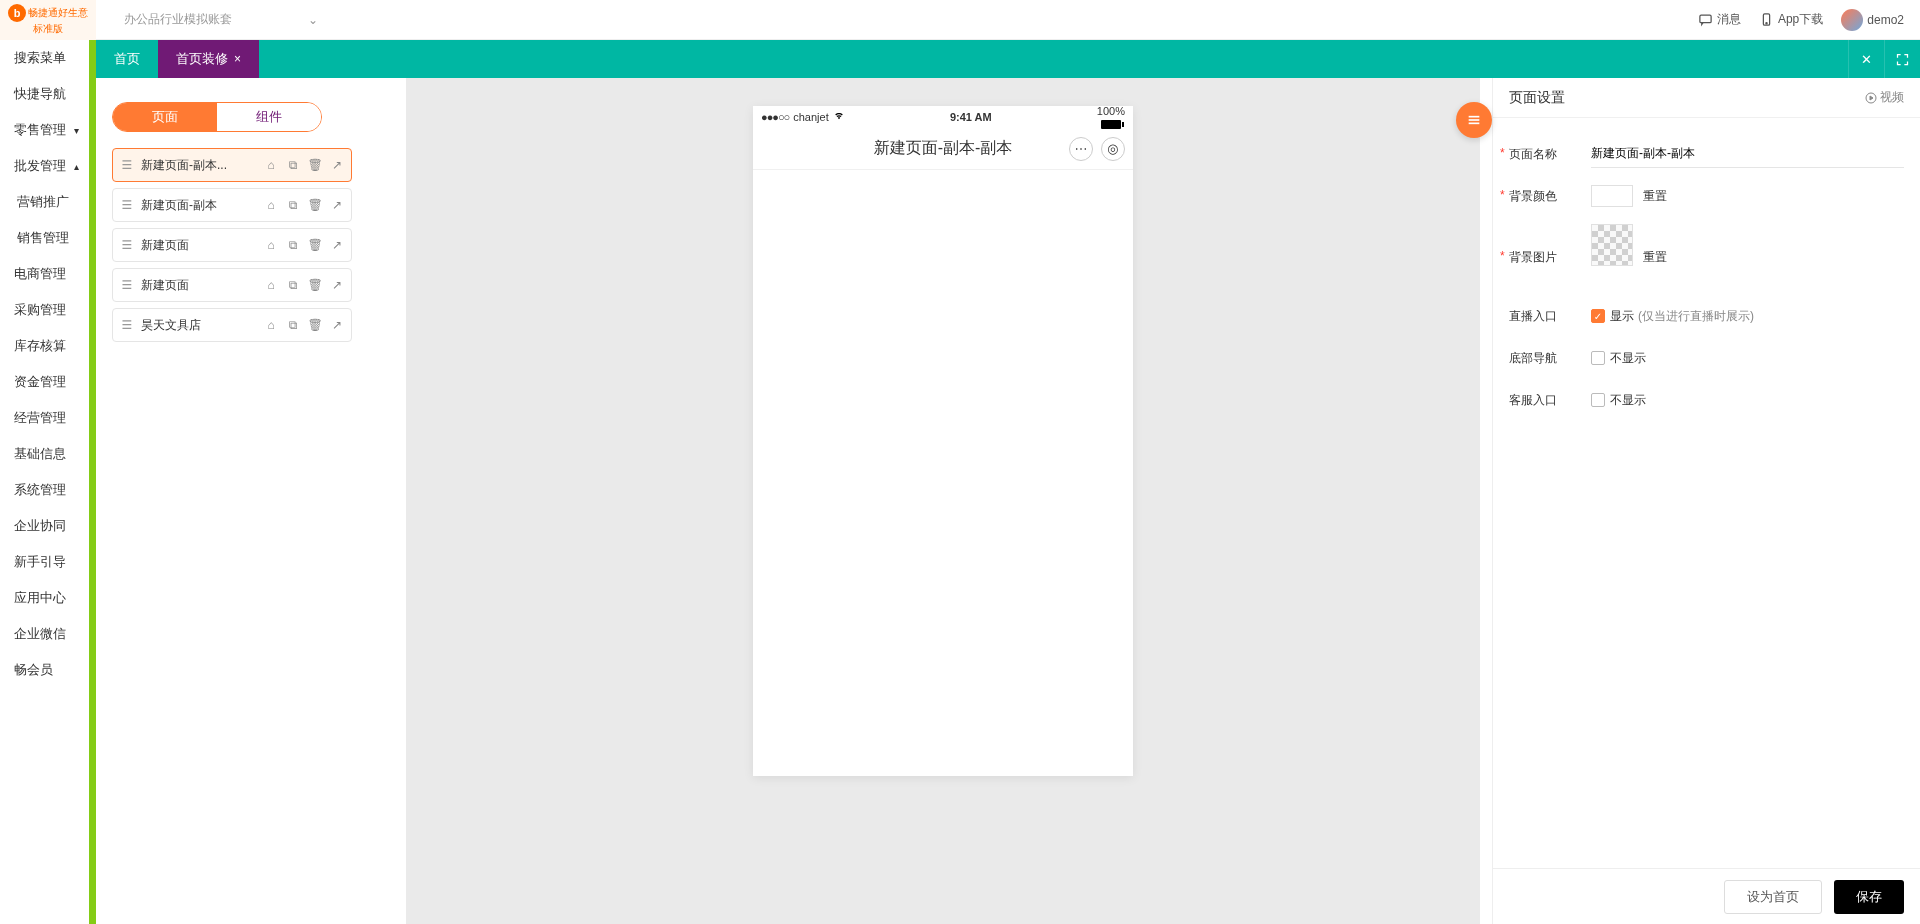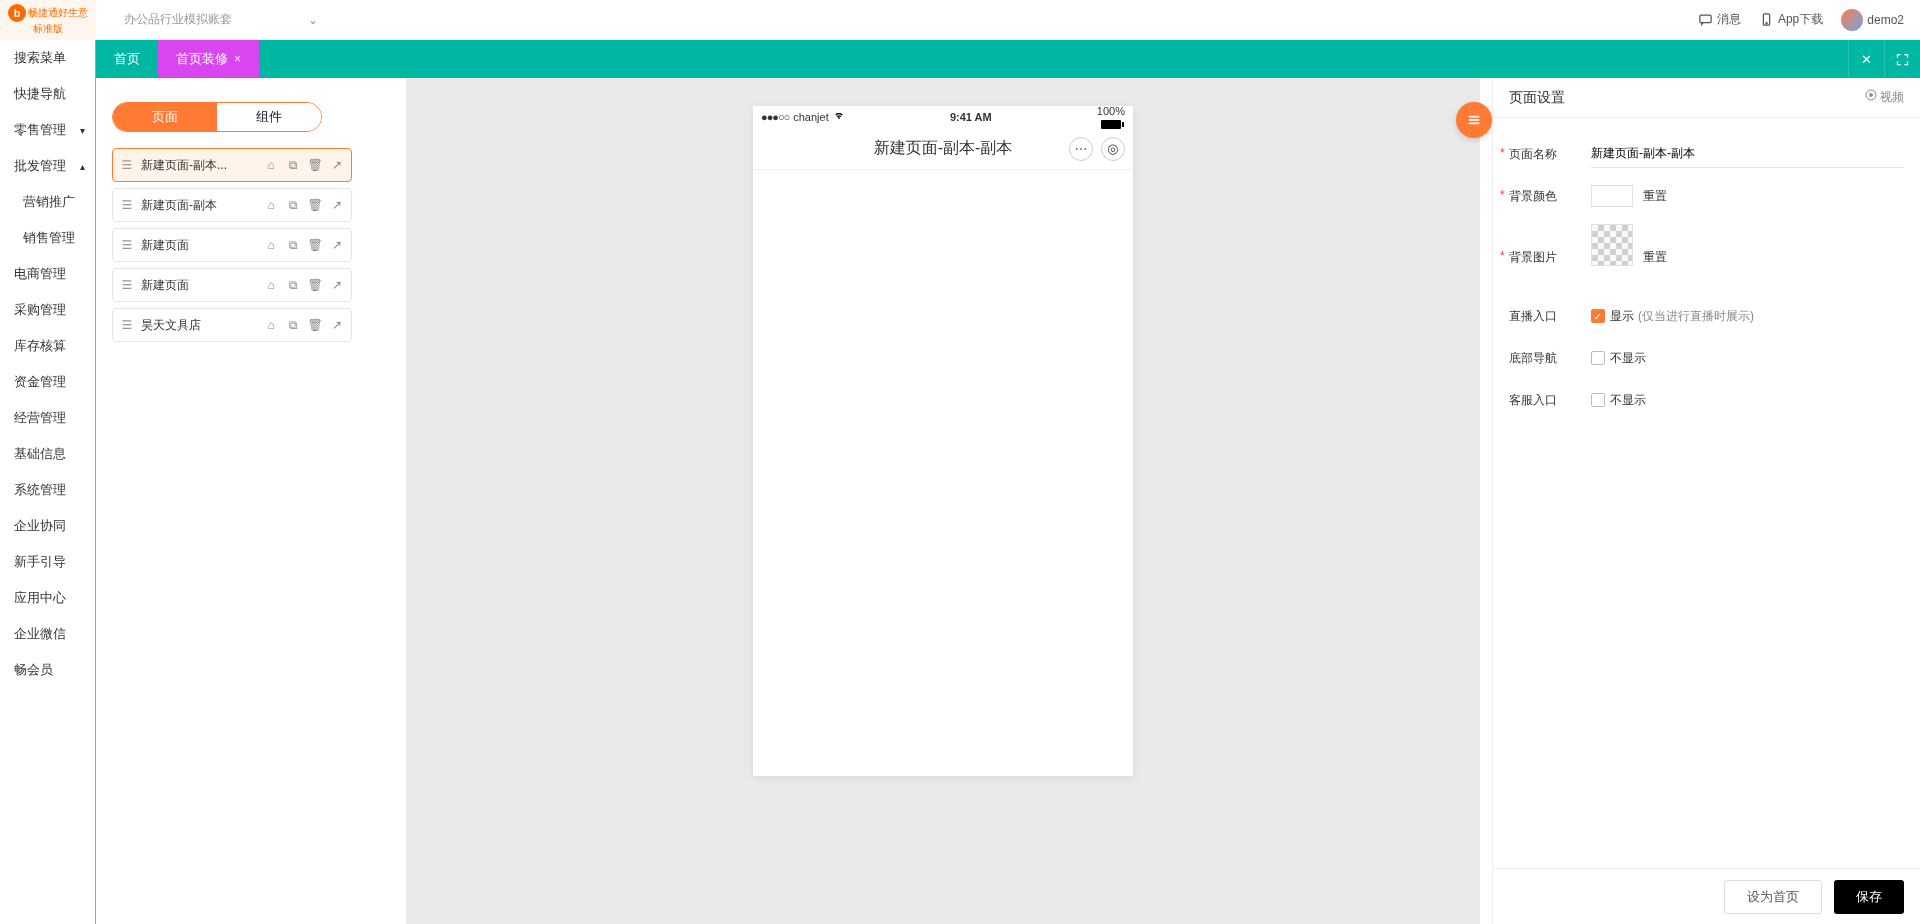--- a/index.html
+++ b/index.html
@@ -9,36 +9,36 @@
     .logo-row { display:flex; align-items:center; gap:2px; }
     .logo-icon { width:18px; height:18px; background:#ff6a00; border-radius:50%; display:flex; align-items:center; justify-content:center; color:#fff; font-weight:bold; font-size:11px; }
     .logo-text { font-size:10px; color:#ff6a00; }
     .logo-sub { font-size:10px; color:#ff6a00; }
     .sel-box { flex:0 0 auto; margin-left:20px; width:210px; height:26px; display:flex; align-items:center; justify-content:space-between; color:#999; font-size:12px; padding:0 8px; }
     .top-spacer { flex:1; }
     .top-right { display:flex; align-items:center; gap:18px; margin-right:16px; }
     .tr-item { display:flex; align-items:center; gap:4px; color:#555; font-size:12px; cursor:pointer; }
     .avatar { width:22px; height:22px; border-radius:50%; background:linear-gradient(135deg,#ff7b54,#6fa8dc); }
     .ico { width:15px; height:15px; display:inline-block; }
-    .left-nav { position:absolute; left:0; top:40px; width:96px; bottom:0; background:#fff; border-right:1px solid #84cc16; overflow:auto; }
+    .left-nav { position:absolute; left:0; top:40px; width:96px; bottom:0; background:#fff; border-right:7px solid #84cc16; overflow:auto; }
     .ln-item { height:36px; display:flex; align-items:center; padding-left:14px; font-size:13px; cursor:pointer; position:relative; }
     .ln-item .caret { position:absolute; right:10px; font-size:10px; color:#333; }
     .ln-sub { height:36px; display:flex; align-items:center; justify-content:flex-end; padding-right:20px; font-size:13px; cursor:pointer; }
     .tab-bar { position:absolute; left:96px; right:0; top:40px; height:38px; background:#00b7a3; display:flex; align-items:center; }
     .tab { height:38px; display:flex; align-items:center; padding:4px 18px; color:#fff; font-size:13px; cursor:pointer; }
-    .tab.active { background:#d946ef; }
+    .tab.active { background:#701a75; }
     .tab .x { margin-left:6px; font-size:12px; cursor:pointer; }
     .tab-right { margin-left:auto; display:flex; }
     .tab-btn { width:36px; height:38px; display:flex; align-items:center; justify-content:center; color:#fff; cursor:pointer; border-left:1px solid rgba(255,255,255,.15); }
     .work { position:absolute; left:96px; top:78px; right:0; bottom:0; background:#fff; }
     .left-pane { position:absolute; left:0; top:0; bottom:0; width:275px; background:#fff; padding:24px 16px 0; }
     .seg { width:210px; height:30px; border:1px solid #ff7a33; border-radius:15px; display:flex; overflow:hidden; margin-bottom:16px; }
     .seg div { flex:1; display:flex; align-items:center; justify-content:center; font-size:13px; cursor:pointer; }
     .seg .on { background:#ff7a33; color:#fff; }
-    .seg .off { color:#0f172a; background:#fff; }
+    .seg .off { color:#701a75; background:#fff; }
     .page-row { width:240px; height:34px; border:1px solid #e5e5e5; border-radius:4px; display:flex; align-items:center; padding:0 6px; margin-bottom:6px; background:#fff; cursor:pointer; }
     .page-row.sel { border-color:#ff7a33; background:#fff4ea; }
     .pr-handle { width:16px; text-align:center; color:#999; font-size:12px; }
     .pr-name { flex:1; font-size:12px; padding:0 6px; white-space:nowrap; overflow:hidden; text-overflow:ellipsis; }
     .pr-acts { display:flex; gap:6px; }
     .pr-acts span { width:16px; height:16px; display:flex; align-items:center; justify-content:center; color:#888; font-size:12px; cursor:pointer; }
     .add-bar { position:absolute; left:16px; bottom:16px; width:240px; height:38px; background:#ff7a33; color:#fff; border-radius:4px; display:flex; align-items:center; justify-content:center; font-size:13px; cursor:pointer; }
     .canvas { position:absolute; left:310px; top:0; right:440px; bottom:0; background:#eaeaea; display:flex; align-items:flex-start; justify-content:center; padding-top:28px; }
     .phone { width:380px; height:670px; background:#fff; box-shadow:0 2px 10px rgba(0,0,0,.08); }
     .ph-status { height:22px; display:flex; align-items:center; padding:0 8px; font-size:11px; }
@@ -46,21 +46,21 @@
     .ph-car { margin-left:4px; }
     .ph-wifi { margin-left:4px; }
     .ph-center { flex:1; text-align:center; font-weight:600; }
     .ph-batt { display:flex; align-items:center; gap:3px;flex-direction:column; }
     .ph-nav { height:42px; display:flex; align-items:center; justify-content:center; position:relative; border-bottom:1px solid #f0f0f0; font-size:16px; }
     .ph-nav .nbtns { position:absolute; right:8px; display:flex; gap:8px; }
     .ph-nav .rb { width:24px; height:24px; border:1px solid #ccc; border-radius:12px; display:flex; align-items:center; justify-content:center; font-size:13px; }
     .toggle-fab { position:absolute; right:428px; top:24px; width:36px; height:36px; background:#ff7a33; border-radius:50%; display:flex; align-items:center; justify-content:center; color:#fff; font-size:16px; cursor:pointer; box-shadow:0 2px 6px rgba(0,0,0,.15); z-index:3; }
     .right-pane { position:absolute; right:0; top:0; bottom:0; width:428px; background:#fff; border-left:1px solid #eee; display:flex; flex-direction:column; }
     .rp-head { height:40px; display:flex; align-items:center; padding:0 16px; font-size:14px; border-bottom:1px solid #f0f0f0; }
-    .rp-head .vid { margin-left:auto; font-size:12px; color:#888; display:flex; gap:3px; cursor:pointer; }
+    .rp-head .vid { margin-left:auto; font-size:12px; color:#888; display:flex; align-items:center; gap:3px; cursor:pointer; }
     .rp-body { flex:1; padding:16px; }
     .frow { display:flex; align-items:center; min-height:40px; margin-bottom:2px; }
     .flabel { width:82px; font-size:12px; color:#333; position:relative; }
     .flabel.req::before { content:"*"; color:#ff3b30; position:absolute; left:-9px; }
     .finput { flex:1; height:28px; border:none; border-bottom:1px solid #e5e5e5; font-size:12px; outline:none; }
     .color-swatch { width:42px; height:22px; border:1px solid #e0e0e0; background:#fff; margin-right:10px; cursor:pointer; }
     .img-swatch { width:42px; height:42px; border:1px solid #e0e0e0; margin-right:10px; cursor:pointer;
        background-image:linear-gradient(45deg,#d0d0d0 25%,transparent 25%,transparent 75%,#d0d0d0 75%),linear-gradient(45deg,#d0d0d0 25%,transparent 25%,transparent 75%,#d0d0d0 75%);
        background-size:12px 12px; background-position:0 0,6px 6px; background-color:#f9f9f9; }
     .reset { font-size:12px; cursor:pointer; }

